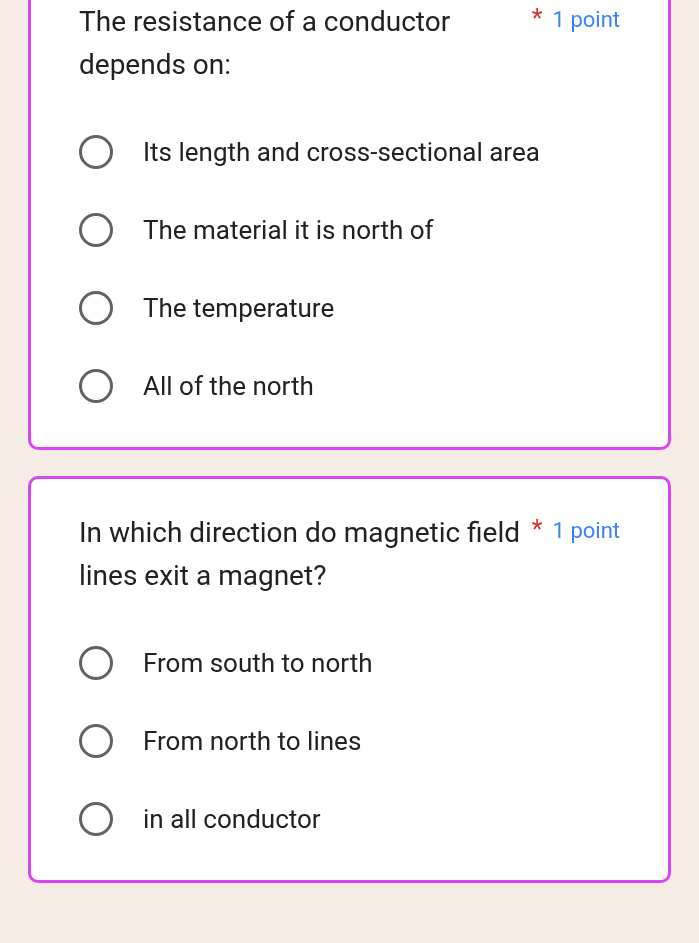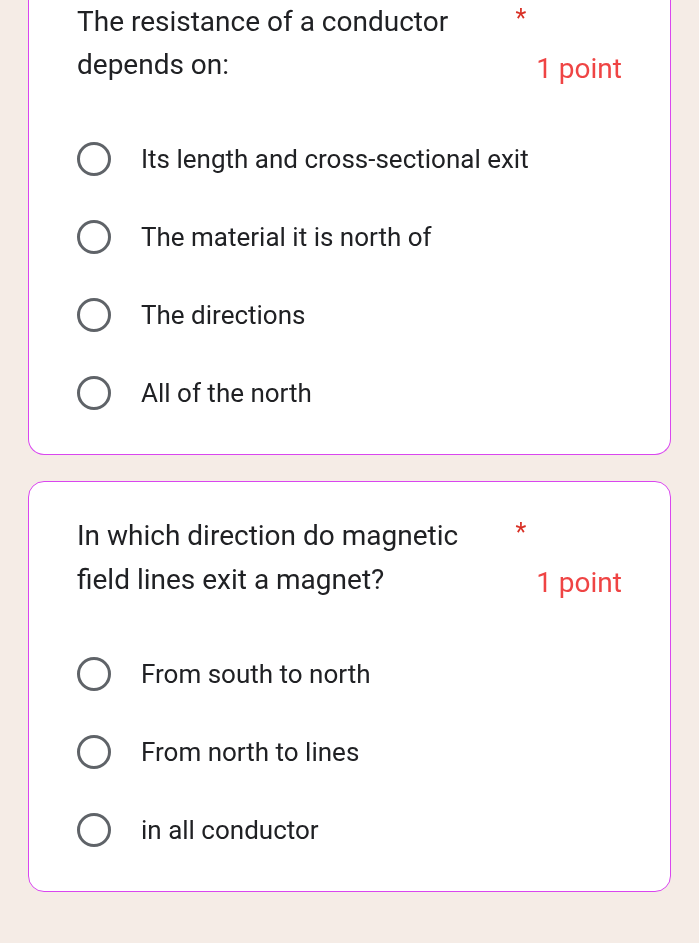--- a/index.html
+++ b/index.html
@@ -10,22 +10,22 @@
   body {
     background: #f5ece6;
     font-family: Roboto, Arial, sans-serif;
     width: 699px;
     height: 943px;
     overflow: hidden;
     padding: 0 28px;
   }
   .card {
     background: #fff;
-    border: 1px solid #d946ef;
-    border-radius: 16px;
+    border: 3px solid #d946ef;
+    border-radius: 10px;
     padding: 32px 48px 44px 48px;
     margin-bottom: 26px;
   }
   .question-header {
     display: flex;
     align-items: flex-start;
     margin-bottom: 48px;
   }
   .question-text {
     font-size: 28px;
@@ -35,25 +35,24 @@
     font-weight: 400;
   }
   .req-star {
     color: #d93025;
     font-size: 25px;
     margin-left: 10px;
     margin-right: 10px;
     line-height: 1.5;
   }
   .points {
-    color: #ef4444;
-    font-size: 28px;
+    color: #3b82f6;
+    font-size: 22px;
     line-height: 1.8;
     white-space: nowrap;
-    margin-top: 44px;
   }
   .option {
     display: flex;
     align-items: center;
     margin-bottom: 44px;
   }
   .option:last-child {
     margin-bottom: 0;
   }
   .radio {
@@ -79,29 +78,29 @@
 <body>
 
 <div class="card first-card">
   <div class="question-header">
     <div class="question-text">The resistance of a conductor depends on:</div>
     <span class="req-star">*</span>
     <span class="points">1 point</span>
   </div>
   <div class="option">
     <span class="radio"></span>
-    <span class="option-label">Its length and cross-sectional exit</span>
+    <span class="option-label">Its length and cross-sectional area</span>
   </div>
   <div class="option">
     <span class="radio"></span>
     <span class="option-label">The material it is north of</span>
   </div>
   <div class="option">
     <span class="radio"></span>
-    <span class="option-label">The directions</span>
+    <span class="option-label">The temperature</span>
   </div>
   <div class="option">
     <span class="radio"></span>
     <span class="option-label">All of the north</span>
   </div>
 </div>
 
 <div class="card">
   <div class="question-header">
     <div class="question-text">In which direction do magnetic field lines exit a magnet?</div>

